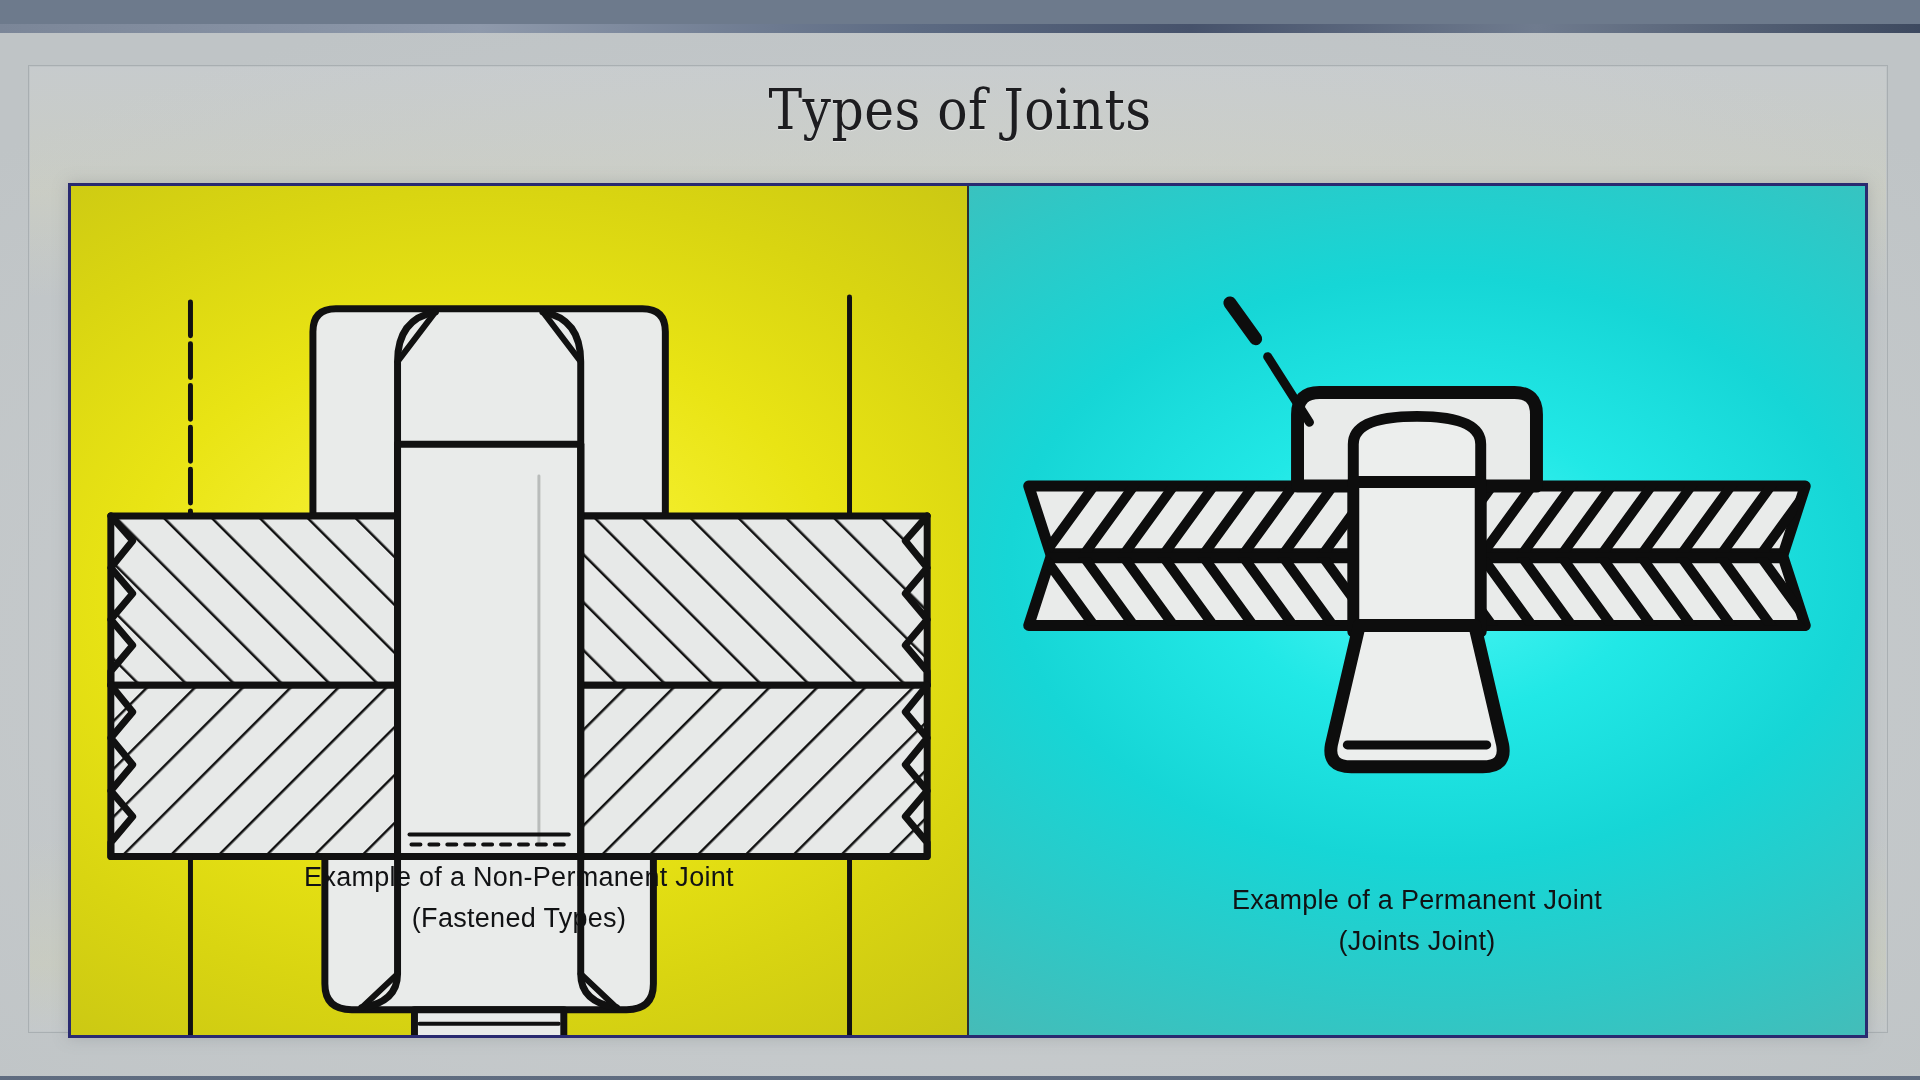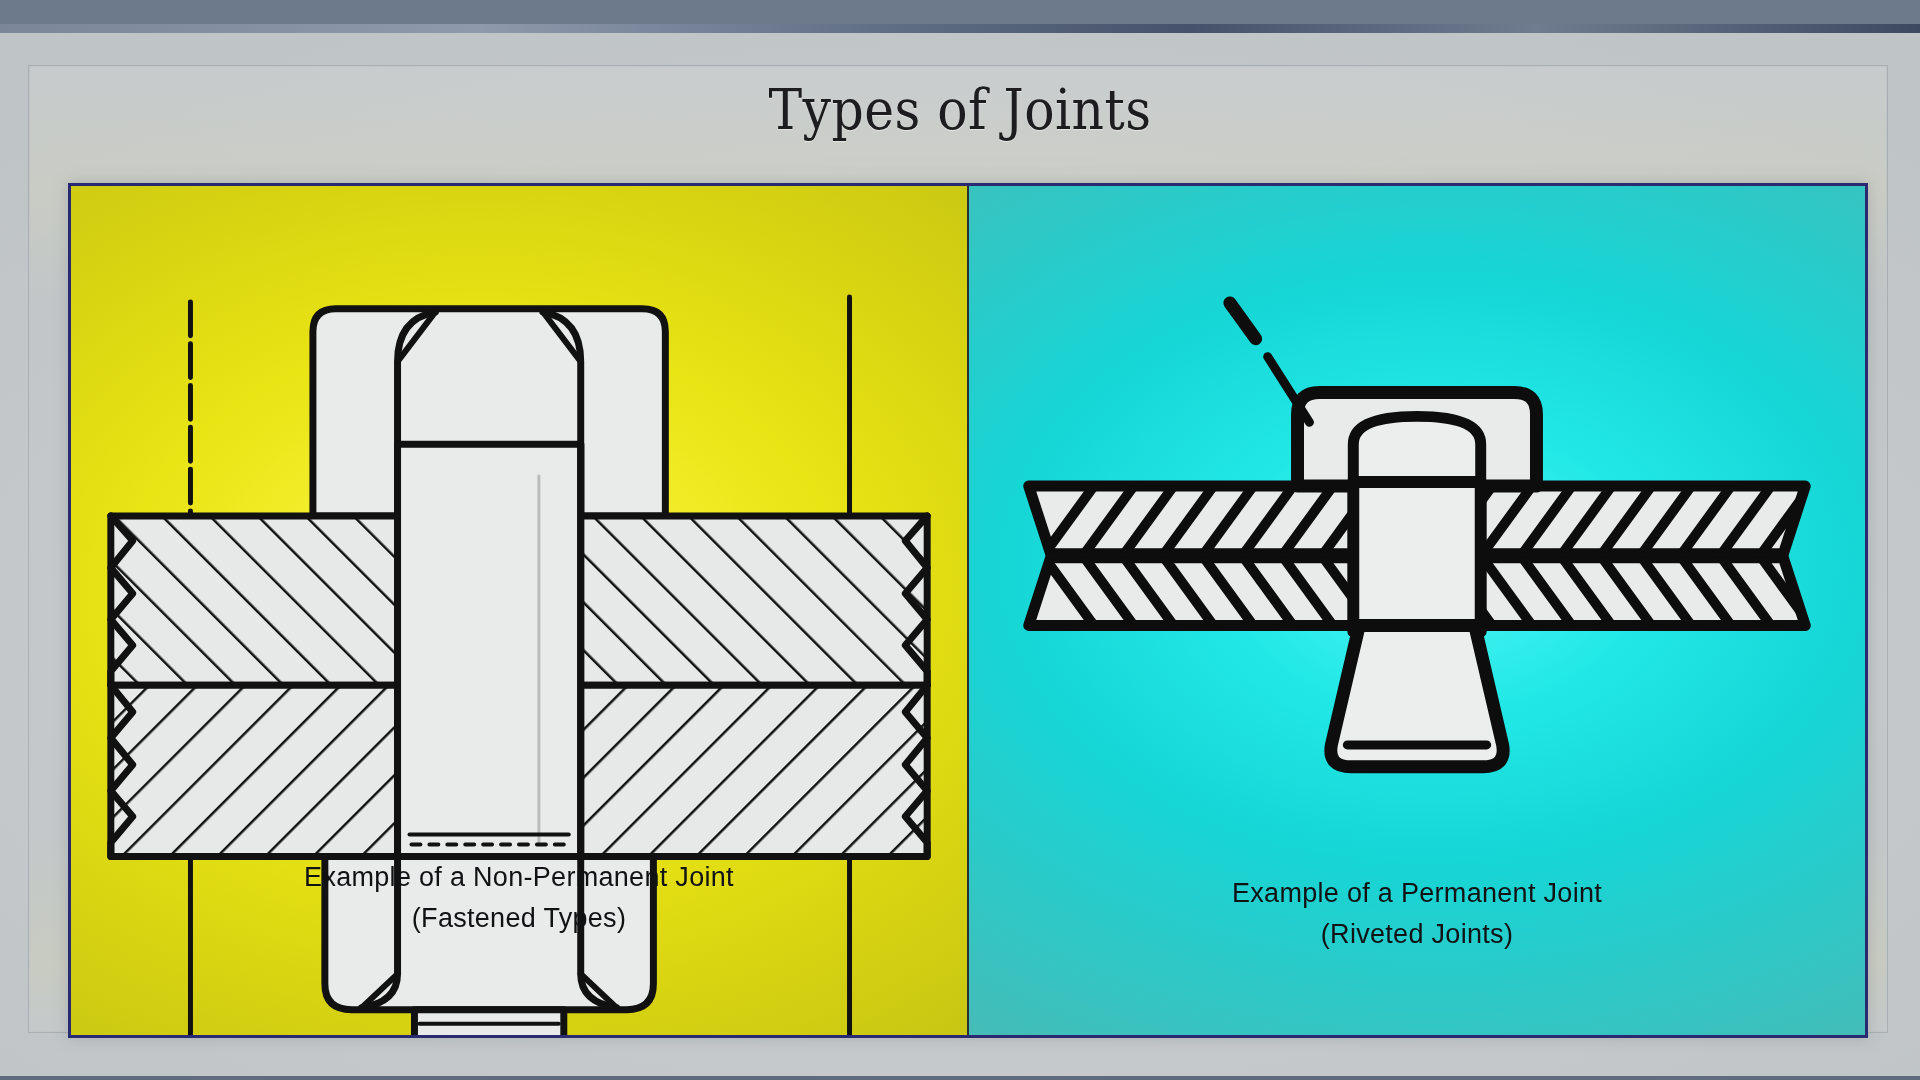--- a/index.html
+++ b/index.html
@@ -130,21 +130,21 @@
     width: 100%;
     text-align: center;
     color: #111214;
     font-family: "Liberation Sans", sans-serif;
     font-weight: normal;
     font-size: 27px;
     line-height: 41px;
     letter-spacing: 0.3px;
   }
   .caption-left  { bottom: 96px; }
-  .caption-right { bottom: 80px; }
+  .caption-right { bottom: 73px; }
 
   
   .figure {
     position: absolute;
     left: 0; top: 0;
     width: 100%;
     height: 100%;
   }
   .figure svg { display: block; width: 100%; height: 100%; }
 </style>
@@ -344,21 +344,21 @@
               <g fill="none" stroke="#0d0d0d" stroke-width="9">
                 <line x1="342" y1="236" x2="300" y2="170"></line>
                 <line x1="288" y1="152" x2="262" y2="116" stroke-width="13"></line>
               </g>
             </g>
           </svg>
         </div>
 
         <div class="caption caption-right">
           <div>Example of a Permanent Joint</div>
-          <div>(Riveted Joints)</div>
+          <div>(Joints Joint)</div>
         </div>
       </div>
 
     </div>
   </div>
 
 
 </div>
 
 </body></html>

